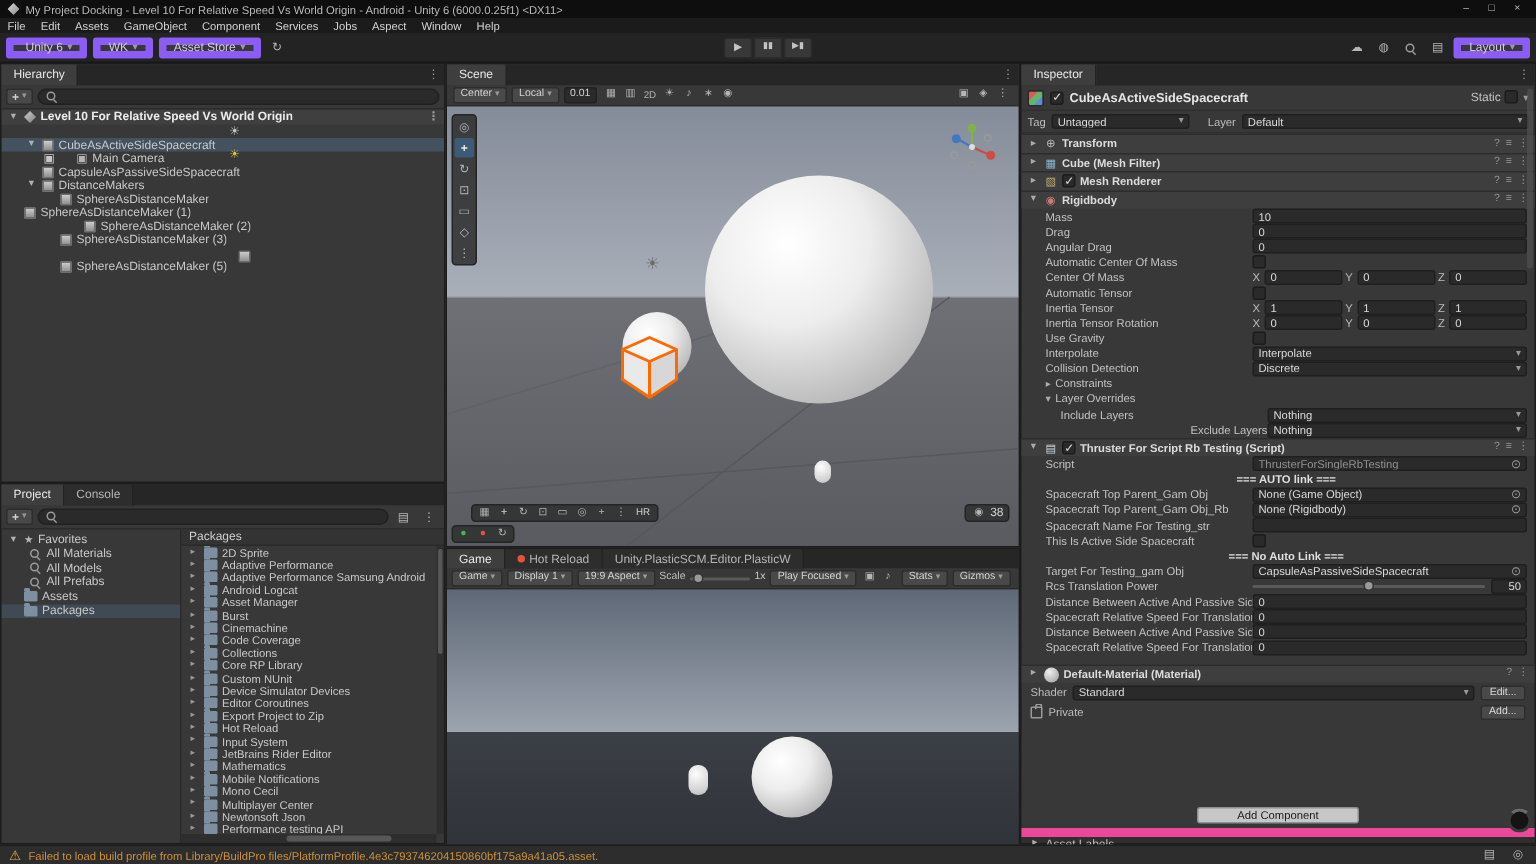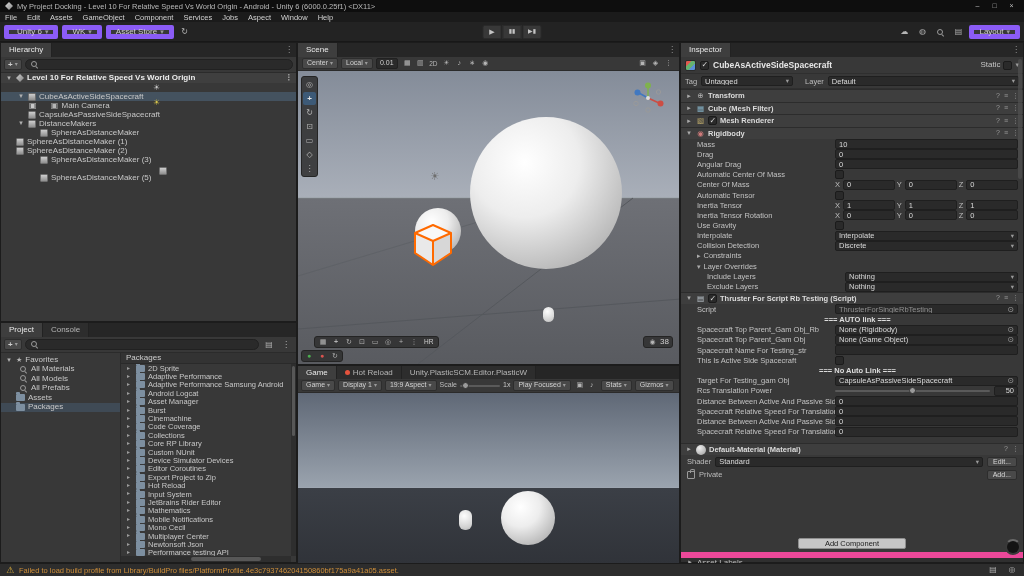--- a/index.html
+++ b/index.html
@@ -321,21 +321,21 @@
             <span class="hicon"></span>
             <span class="hlabel">SphereAsDistanceMaker</span>
           </div>
 
           <div class="hrow ic-cube" style="">
             <span class="harrow"></span>
             <span class="hicon"></span>
             <span class="hlabel">SphereAsDistanceMaker (1)</span>
           </div>
 
-          <div class="hrow ic-cube" style="">
+          <div class="hrow ic-cube" style=" margin-left: 40px;">
             <span class="harrow"></span>
             <span class="hicon"></span>
             <span class="hlabel">SphereAsDistanceMaker (2)</span>
           </div>
 
           <div class="hrow ic-cube" style="padding-left: 28px;">
             <span class="harrow"></span>
             <span class="hicon"></span>
             <span class="hlabel">SphereAsDistanceMaker (3)</span>
           </div>
@@ -926,21 +926,21 @@
           <span class="ilabel">Include Layers</span>
           <span class="ictrl">
 
             <span class="dd idrop">
               <span>Nothing</span>
             </span>
 
           </span>
         </div>
 
-        <div class="irow t-dropdown" style="padding-left: 26px;">
+        <div class="irow t-dropdown" style="padding-left: 26px; text-align: right;">
           <span class="ilabel">Exclude Layers</span>
           <span class="ictrl">
 
             <span class="dd idrop">
               <span>Nothing</span>
             </span>
 
           </span>
         </div>
       </div>
@@ -969,36 +969,36 @@
 
           </span>
         </div>
 
         <div class="irow t-center">
           <span class="ilabel">=== AUTO link ===</span>
 
         </div>
 
         <div class="irow t-object">
+          <span class="ilabel">Spacecraft Top Parent_Gam Obj</span>
+          <span class="ictrl">
+
+            <span class="fld iobj">
+              <span style="flex:1;overflow:hidden">None (Game Object)</span>
+            </span>
+
+          </span>
+        </div>
+
+        <div class="irow t-object">
           <span class="ilabel">Spacecraft Top Parent_Gam Obj_Rb</span>
           <span class="ictrl">
 
             <span class="fld iobj">
               <span style="flex:1;overflow:hidden">None (Rigidbody)</span>
-            </span>
-
-          </span>
-        </div>
-
-        <div class="irow t-object">
-          <span class="ilabel">Spacecraft Top Parent_Gam Obj</span>
-          <span class="ictrl">
-
-            <span class="fld iobj">
-              <span style="flex:1;overflow:hidden">None (Game Object)</span>
             </span>
 
           </span>
         </div>
 
         <div class="irow t-text">
           <span class="ilabel">Spacecraft Name For Testing_str</span>
           <span class="ictrl">
             <span class="fld ifield"></span>
 

